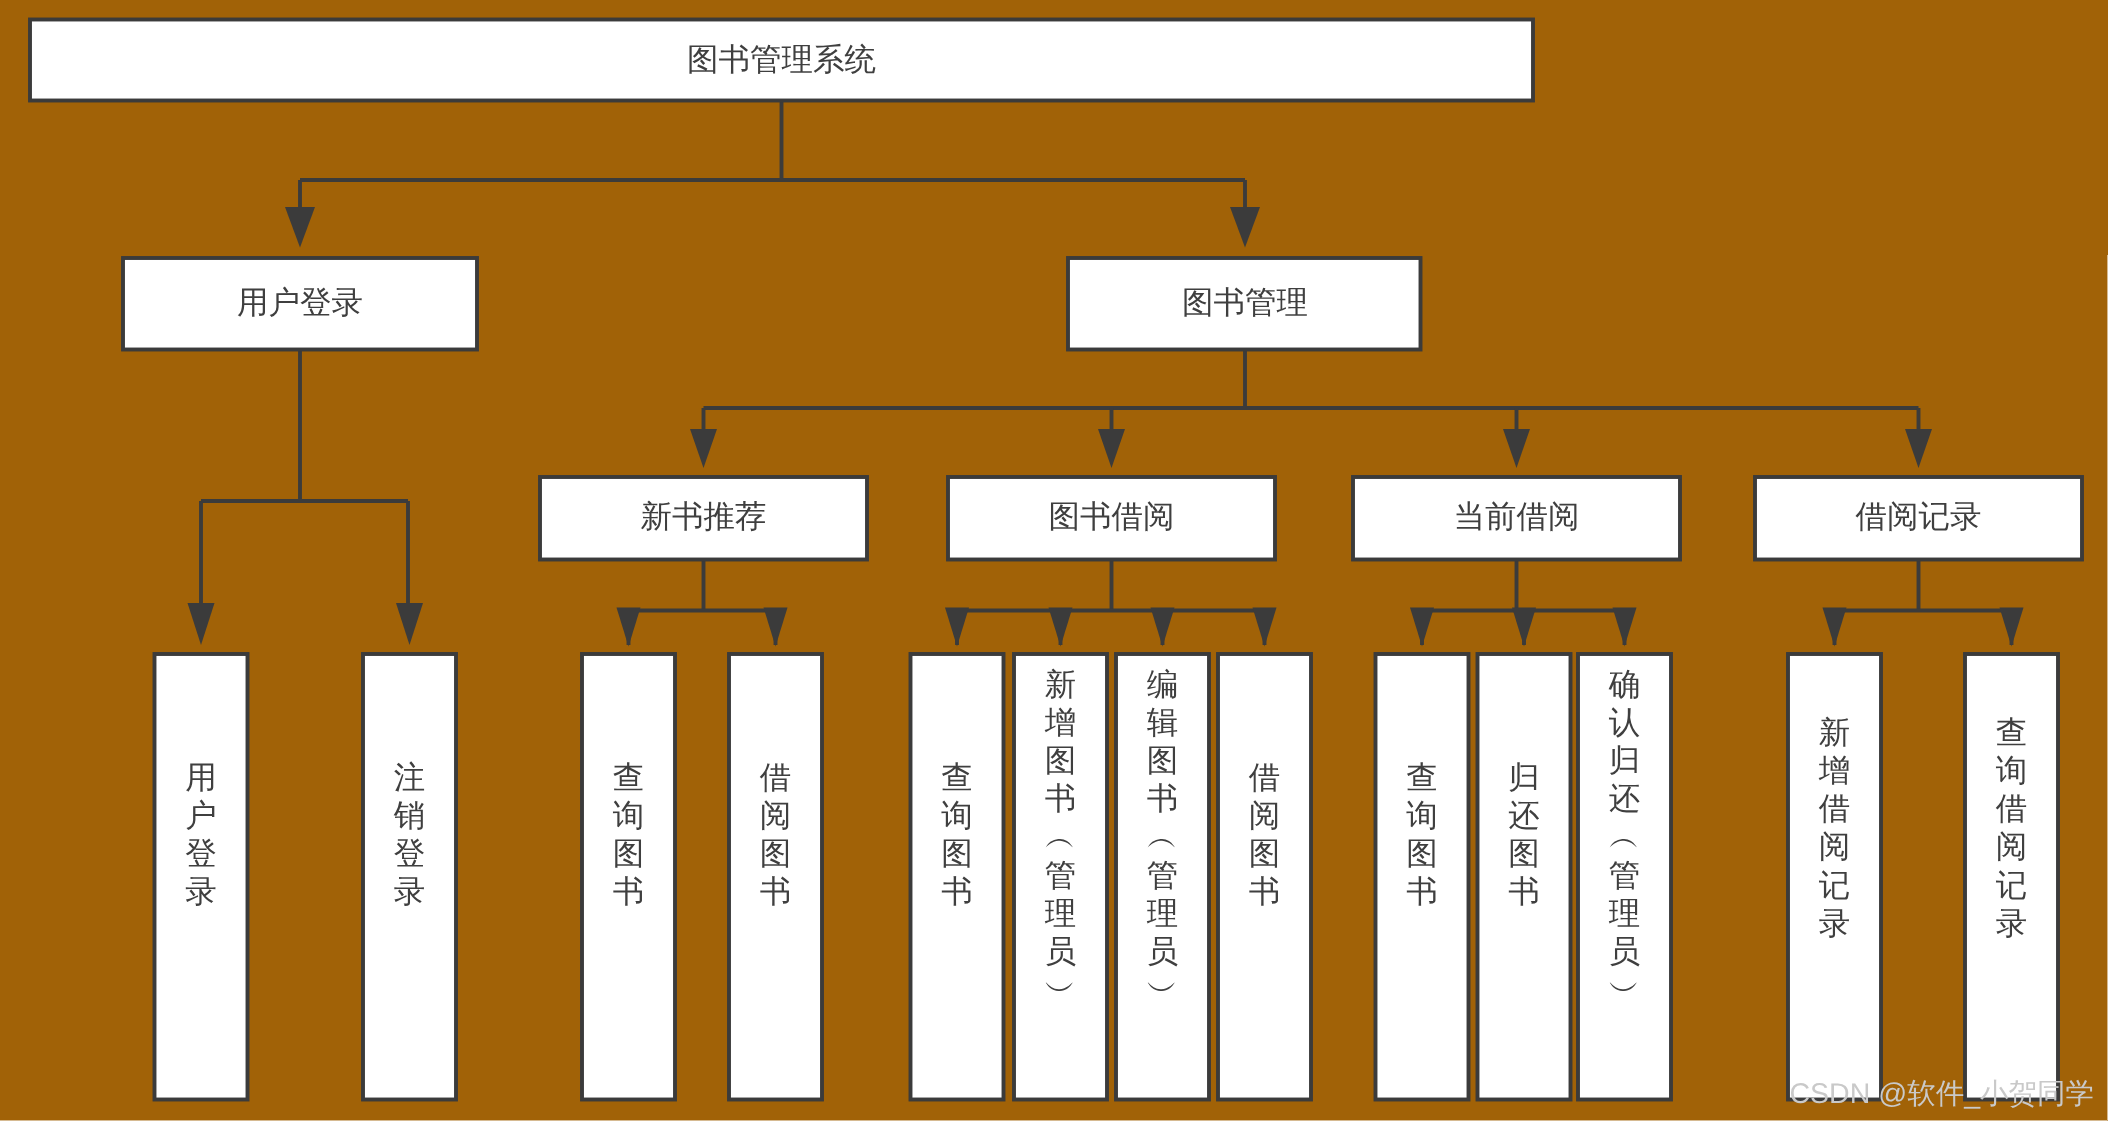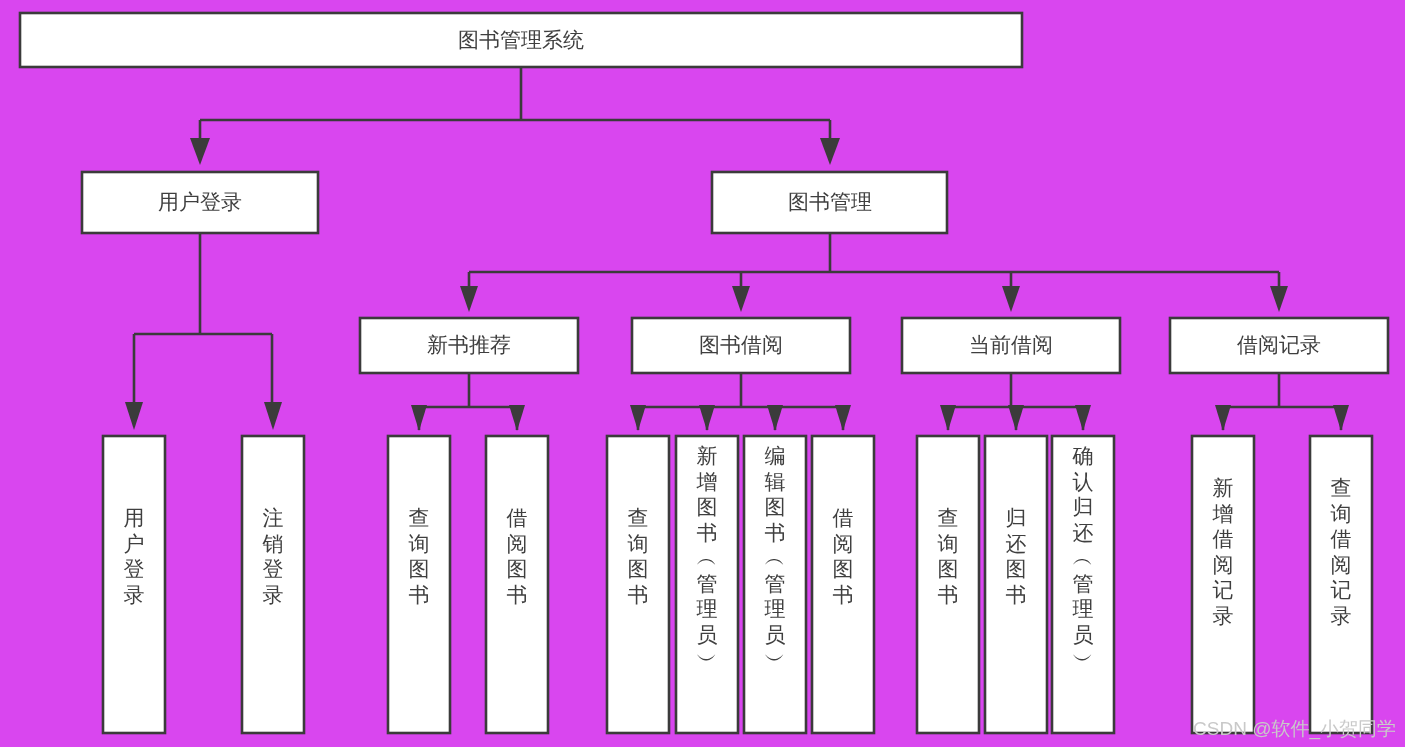--- a/index.html
+++ b/index.html
@@ -8,21 +8,21 @@
     padding: 0;
     background: #ffffff;
   }
   body {
     font-family: "Liberation Sans", "DejaVu Sans", sans-serif;
   }
   #diagram-root {
     position: relative;
     width: 1405px;
     height: 747px;
-    background: #d946ef;
+    background: #a16207;
     overflow: hidden;
   }
   svg.diagram-canvas {
     position: absolute;
     left: 0;
     top: 0;
     width: 1405px;
     height: 747px;
     display: block;
   }

